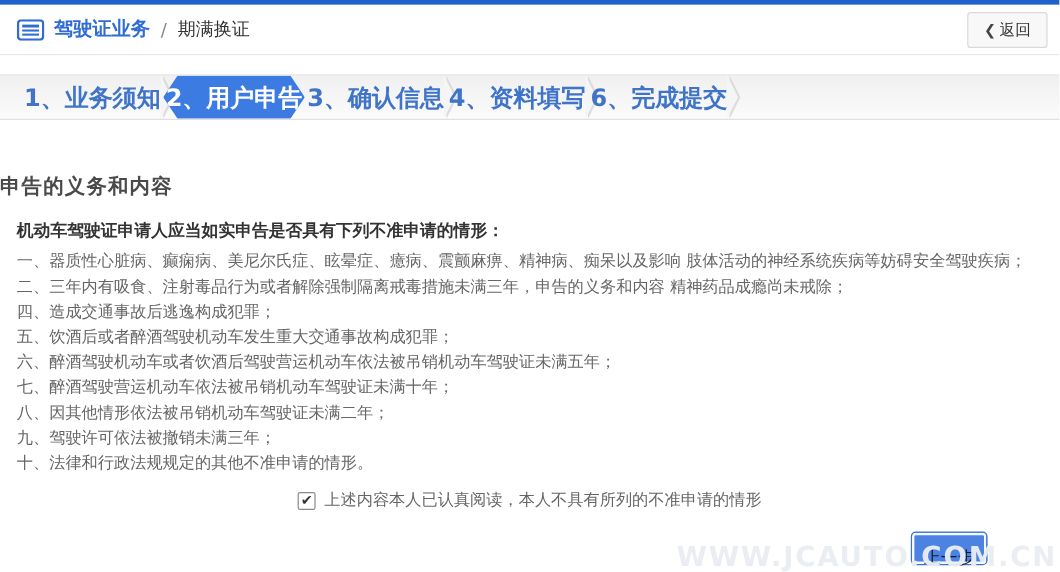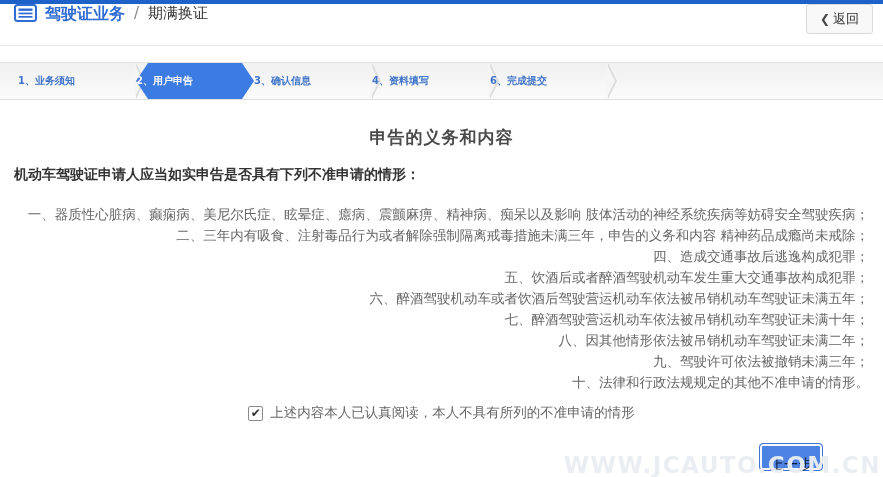--- a/index.html
+++ b/index.html
@@ -3,21 +3,21 @@
 <meta charset="utf-8">
 <style>
   * { margin:0; padding:0; box-sizing:border-box; }
   html,body { width:883px; height:477px; }
   body {
     font-family:"DejaVu Sans","Liberation Sans",sans-serif;
     background:#ffffff; overflow:hidden; position:relative;
   }
   .topbar { height:4px; background:#1e61c9; }
   .header {
-    height:42px; display:flex; align-items:flex-start;
+    height:42px; display:flex; align-items:center;
     padding:0 10px 0 14px; background:#fff; border-bottom:1px solid #e8e8e8;
   }
   .brand-icon { display:flex; align-items:center; }
   .brand {
     color:#2f6cd3; font-size:16px; font-weight:bold; margin-left:8px; cursor:pointer;
   }
   .crumb-sep { color:#888; margin:0 9px; font-size:15px; }
   .page-name { color:#333; font-size:15px; }
   .back-btn {
     margin-left:auto; background:#f8f8f8; border:1px solid #d9d9d9; border-radius:3px;
@@ -27,48 +27,48 @@
   }
   .back-btn .chev { font-size:12px; color:#444; }
 
   .wizard {
     margin-top:16px; height:38px; display:flex;
     background:linear-gradient(180deg,#f0f0f0,#fbfbfb);
     border-top:1px solid #e2e2e2; border-bottom:1px solid #e0e0e0;
     padding-left:18px; position:relative;
   }
   .step {
-    width:118px; display:flex; align-items:center; justify-content:flex-start;
-    font-size:10px; font-weight:bold; color:#3f74c8;
+    width:118px; display:flex; align-items:center; justify-content:center;
+    font-size:20px; font-weight:bold; color:#3f74c8;
     position:relative; cursor:pointer; z-index:1;
   }
   .step .sep-outer {
     position:absolute; right:-9px; top:0; width:0; height:0; z-index:2;
     border-top:18px solid transparent; border-bottom:18px solid transparent;
     border-left:9px solid #dcdcdc;
   }
   .step .sep-inner {
     position:absolute; right:-7px; top:0; width:0; height:0; z-index:2;
     border-top:18px solid transparent; border-bottom:18px solid transparent;
     border-left:9px solid #f5f5f5;
   }
   .step.active {
     background:#3c7be1; color:#fff; z-index:3;
     clip-path:polygon(0 50%, 12px 0, calc(100% - 12px) 0, 100% 50%, calc(100% - 12px) 100%, 12px 100%);
   }
 
   .content { position:relative; }
   .content-title {
-    text-align:center; font-size:17px; font-weight:bold; color:#4a4a4a;
-    margin-top:26px; letter-spacing:1px;
+    text-align:left; font-size:17px; font-weight:bold; color:#4a4a4a;
+    margin-top:44px; letter-spacing:1px;
   }
   .intro {
     margin:17px 14px 0 14px; font-size:14px; font-weight:bold; color:#333;
   }
-  .item-list { margin:20px 14px 0 14px; list-style:none;text-align:right; }
+  .item-list { margin:6px 14px 0 14px; list-style:none; }
   .item {
     font-size:13.5px; color:#666; line-height:21px; white-space:nowrap;
   }
   .agree-row {
     display:flex; justify-content:center; align-items:center;
     margin-top:11px; font-size:13.5px; color:#666; cursor:pointer;
   }
   .checkbox {
     width:15px; height:15px; border:1px solid #8a8a8a; border-radius:2px;
     margin-right:7px; display:flex; align-items:center; justify-content:center;

